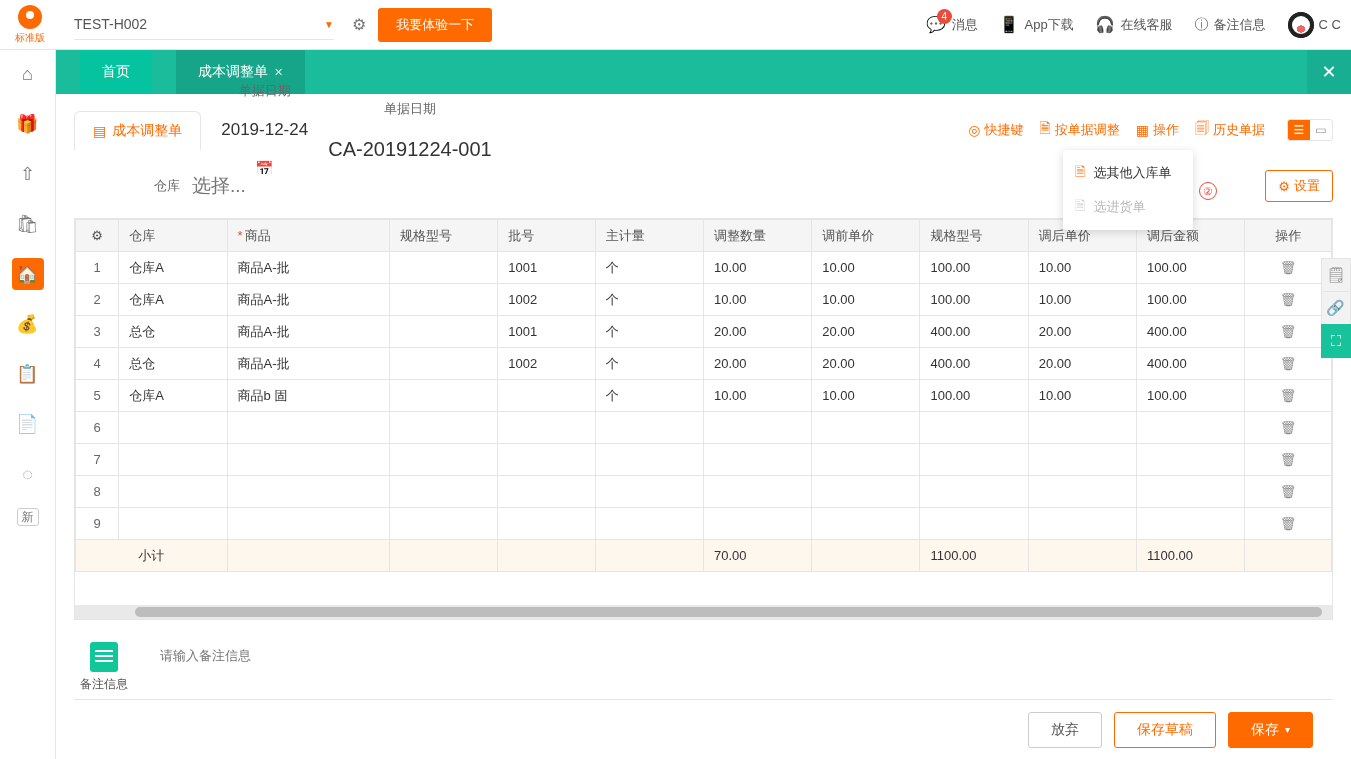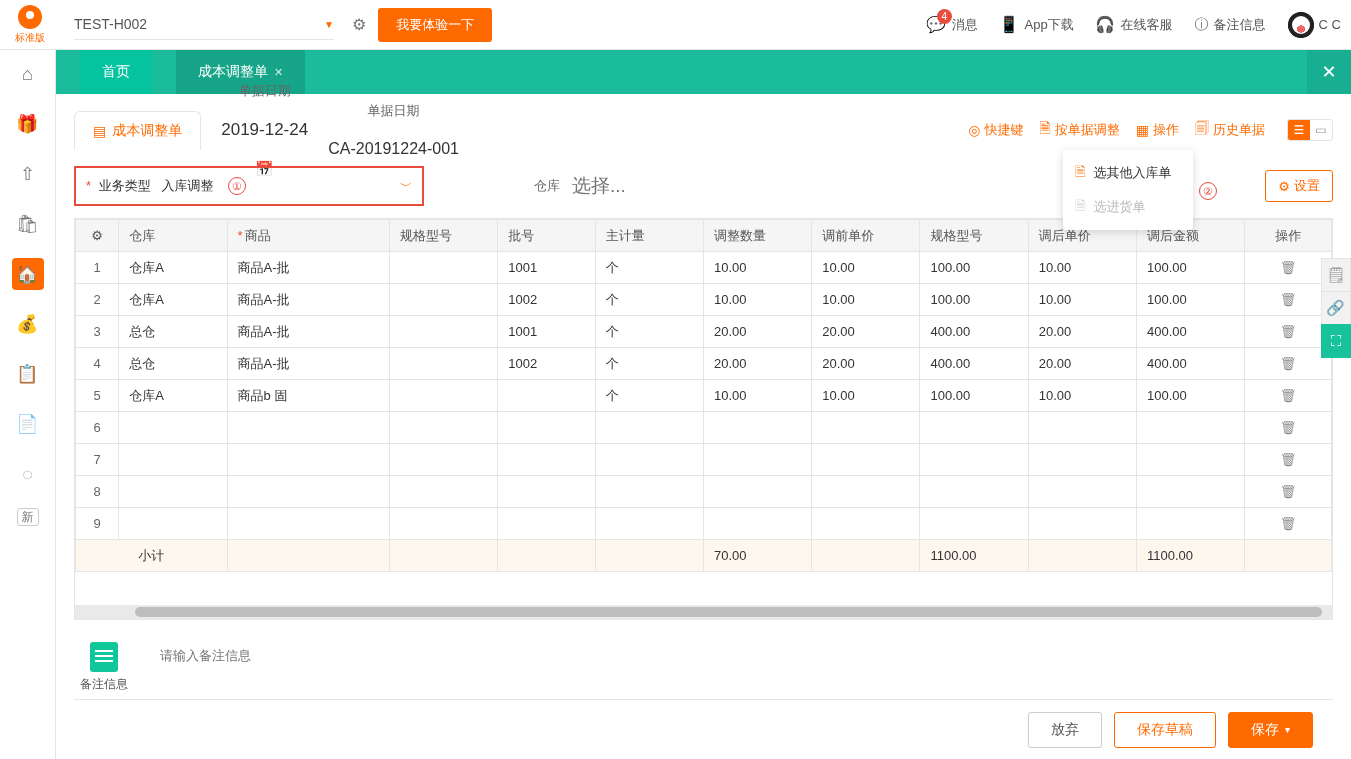--- a/index.html
+++ b/index.html
@@ -50,21 +50,21 @@
   .tabsbar .close-all{margin-left:auto;width:44px;display:flex;align-items:center;justify-content:center;color:#fff;font-size:18px;cursor:pointer;background:rgba(0,0,0,.07);}
 
   
   .page{flex:1;padding:14px 18px 0 18px;display:flex;flex-direction:column;min-height:0;position:relative;}
   .page-head{display:flex;align-items:center;gap:20px;height:44px;}
   .page-title-tab{display:flex;align-items:center;gap:6px;border:1px solid var(--border);border-bottom:none;padding:10px 18px;border-radius:6px 6px 0 0;color:var(--orange);font-size:14px;}
   .page-title-tab .fico{color:var(--orange);}
   .meta{display:flex;align-items:center;gap:20px;color:#666;font-size:13px;flex-direction:column;}
   .meta .date{font-size:17px;color:#333;}
   .meta .cal{color:var(--orange);font-size:15px;}
-  .meta .no{font-size:16px;color:#333;}
+  .meta .no{font-size:20px;color:#333;}
   .toolbar{margin-left:auto;display:flex;align-items:center;gap:16px;color:var(--orange);font-size:13px;}
   .toolbar .tb-item{display:flex;align-items:center;gap:4px;cursor:pointer;}
   .toolbar .tb-item .ico{font-size:14px;}
   .viewmode{display:flex;border:1px solid var(--border);border-radius:3px;overflow:hidden;margin-left:6px;}
   .viewmode div{width:22px;height:20px;display:flex;align-items:center;justify-content:center;font-size:12px;color:#888;}
   .viewmode div.sel{background:var(--orange);color:#fff;}
 
   
   .filter-row{margin-top:10px;display:flex;align-items:center;gap:30px;position:relative;height:48px;}
   .biztype{display:flex;align-items:center;border:2px solid var(--red);height:40px;padding:0 10px;width:350px;justify-content:space-between;position:relative;}
@@ -221,29 +221,20 @@
                 <span>历史单据</span>
               </div>
             <div class="viewmode">
               <div class="sel">☰</div>
               <div>▭</div>
             </div>
           </div>
         </div>
 
         <div class="filter-row">
-          <div class="biztype">
-            <span>
-              <span class="star">*</span>
-              <span>业务类型</span>&nbsp;&nbsp;
-              <span>入库调整</span>&nbsp;&nbsp;&nbsp;
-              <span class="circ-num">①</span>
-            </span>
-            <span class="caret">﹀</span>
-          </div>
 
           <div class="wh" style="margin-left:80px;">
             <span>仓库</span>
             <input type="text" placeholder="选择..." style="">
           </div>
 
           <button class="settings-btn">
             <span>⚙</span>
             <span>设置</span>
           </button>

